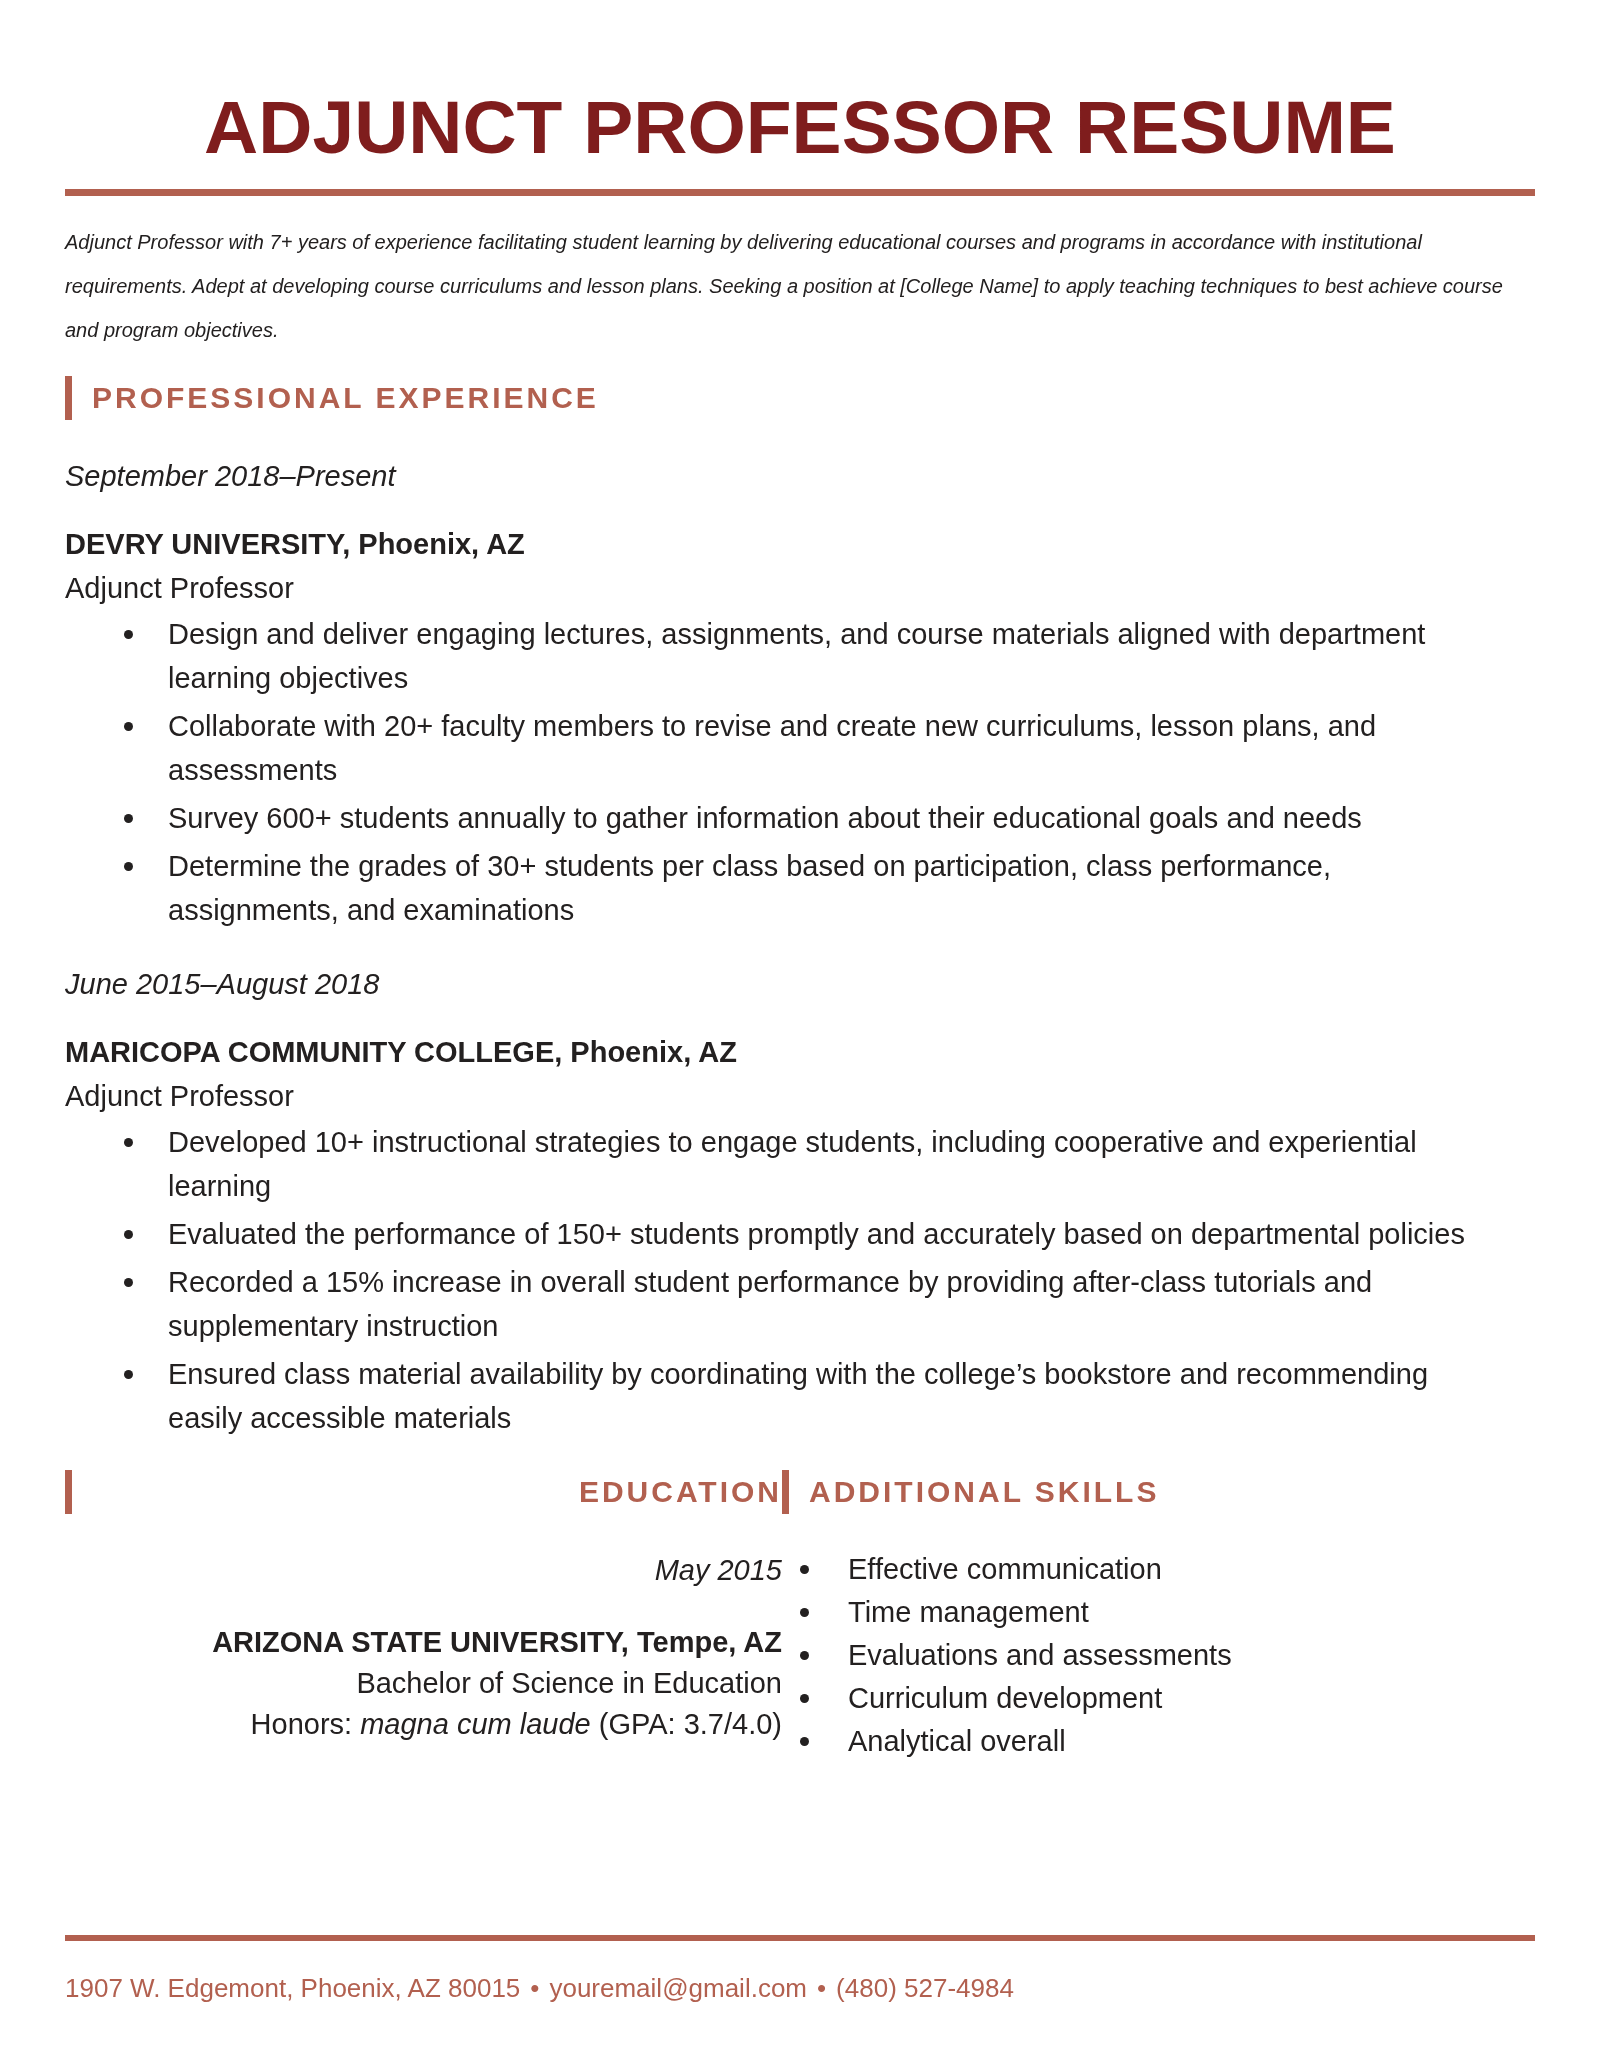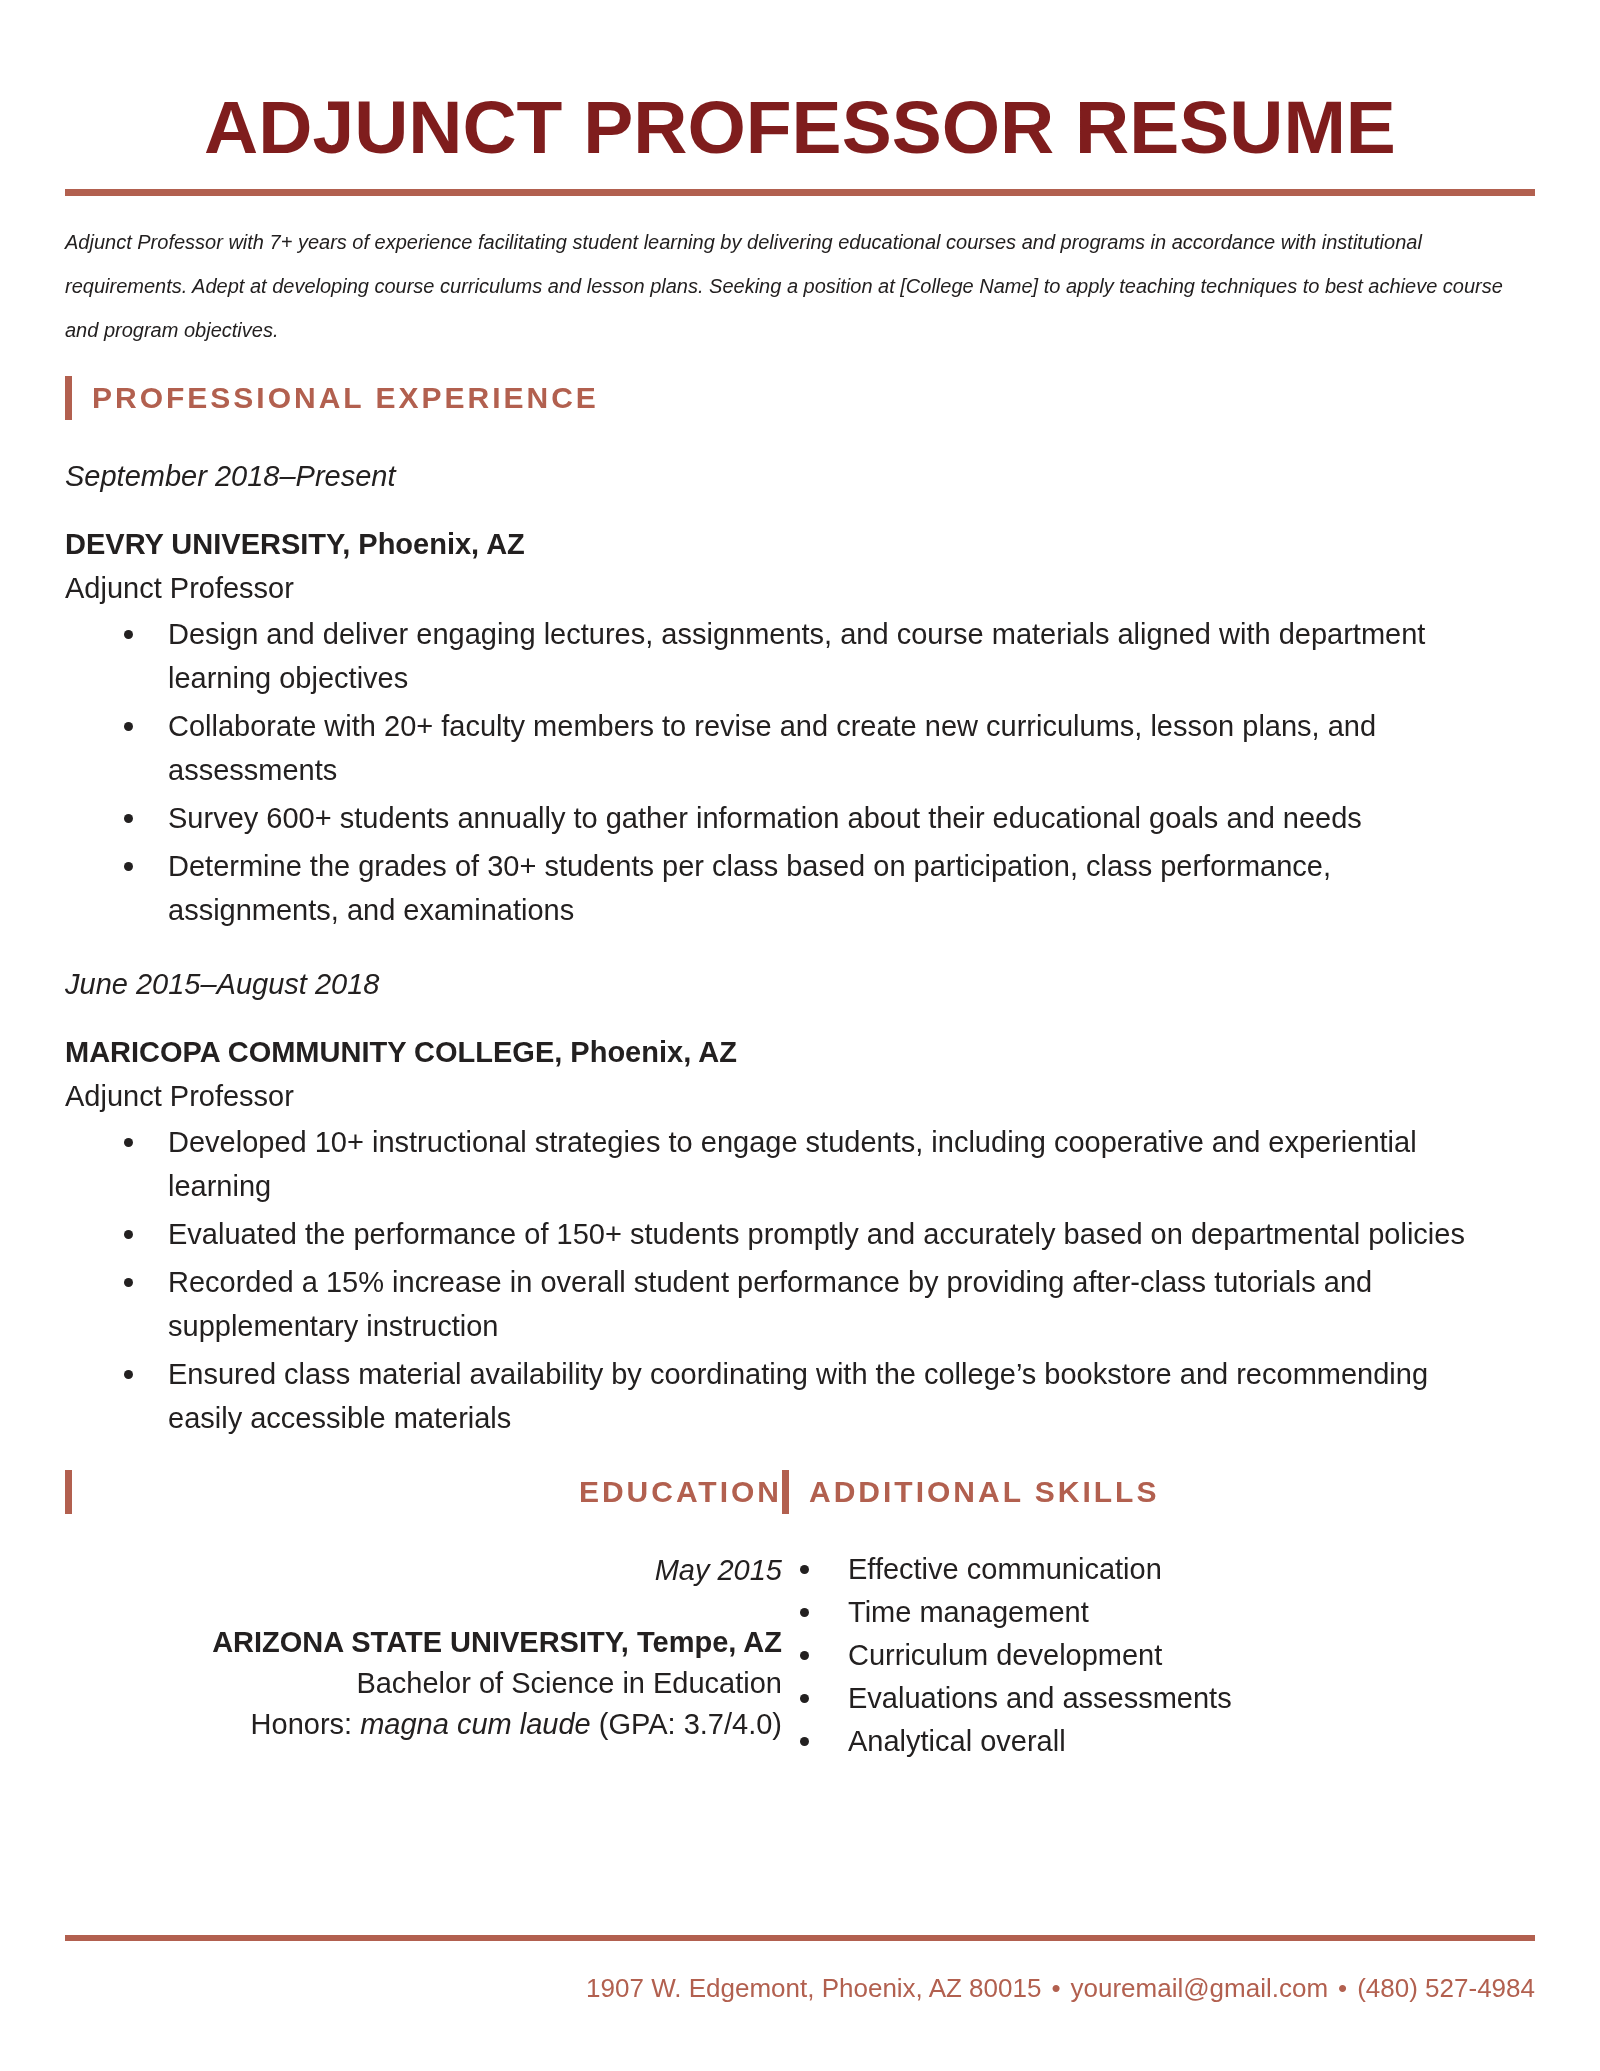--- a/index.html
+++ b/index.html
@@ -136,21 +136,21 @@
     border-radius: 50%;
     background: #232020;
   }
 
   .footer {
     position: absolute;
     left: 65px;
     right: 65px;
     top: 1935px;
     border-top: 6px solid #b2604f;
-    text-align: right;
+    text-align: left;
     padding-top: 32px;
     font-size: 26px;
     color: #b2604f;
   }
   .footer .sep { margin: 0 10px; }
 </style>
 </head>
 <body>
 
 <div class="page">
@@ -195,22 +195,22 @@
       <p class="school">ARIZONA STATE UNIVERSITY, Tempe, AZ</p>
       <p class="degree">Bachelor of Science in Education</p>
       <p class="honors"><span>Honors: </span><span class="distinction">magna cum laude</span><span> (GPA: 3.7/4.0)</span></p>
     </div>
 
     <div class="col-right">
       <h2 class="section-heading">ADDITIONAL SKILLS</h2>
       <ul class="skills">
         <li>Effective communication</li>
         <li>Time management</li>
+        <li>Evaluations and assessments</li>
         <li>Curriculum development</li>
-        <li>Evaluations and assessments</li>
         <li>Analytical overall</li>
       </ul>
     </div>
   </div>
 
 </div>
 
 <div class="footer">
   <span><span>1907 W. Edgemont, Phoenix, AZ 80015</span><span class="sep">•</span><span>youremail@gmail.com</span><span class="sep">•</span><span>(480) 527-4984</span></span>
 </div>

